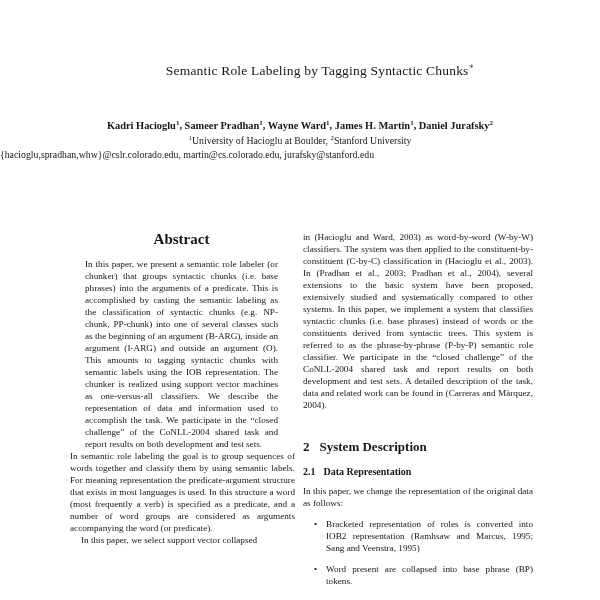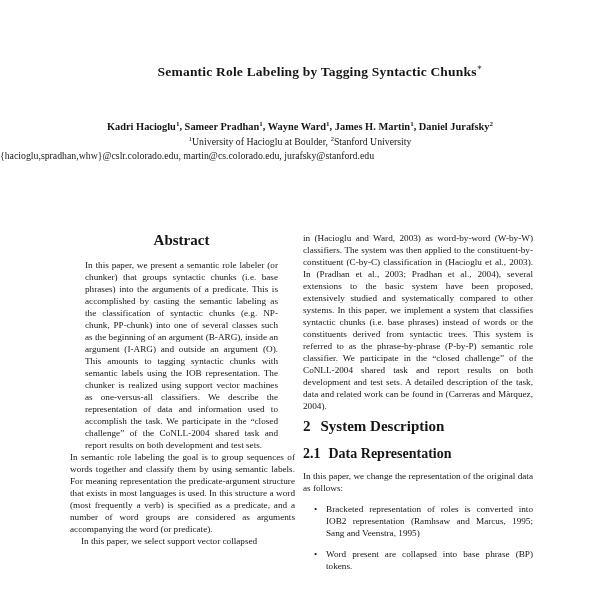--- a/index.html
+++ b/index.html
@@ -11,21 +11,21 @@
     overflow: hidden;
     font-family: "Liberation Serif", "DejaVu Serif", serif;
     color: #161616;
   }
   
   .title {
     margin: 0;
     padding-top: 62px;
     text-align: center;
     font-size: 13.5px;
-    font-weight: bold;
+    font-weight: normal;
     letter-spacing: 0.2px;
     padding-left: 40px;
   }
   .title sup { font-size: 8px; }
   .authors {
     margin-top: 40px;
     text-align: center;
     font-size: 10.4px;
     font-weight: bold;
   }
@@ -58,28 +58,28 @@
   
   .abstract-block { margin: 0 17px 0 15px; }
   .abstract-heading {
     margin: 0 0 10px 0;
     text-align: center;
     font-size: 15px;
     font-weight: bold;
   }
   
   .section-heading {
-    margin: 6px 0 9px 0;
-    font-size: 15px;
+    margin: 28px 0 9px 0;
+    font-size: 13px;
     font-weight: bold;
   }
   .section-heading .num { display: inline-block; margin-right: 10px; }
   .subsection-heading {
     margin: 11px 0 8px 0;
-    font-size: 14px;
+    font-size: 10px;
     font-weight: bold;
   }
   .subsection-heading .num { display: inline-block; margin-right: 8px; }
   
   .bullet-item {
     display: flex;
     margin: 9px 0 0 11px;
   }
   .bullet-glyph {
     flex: none;

